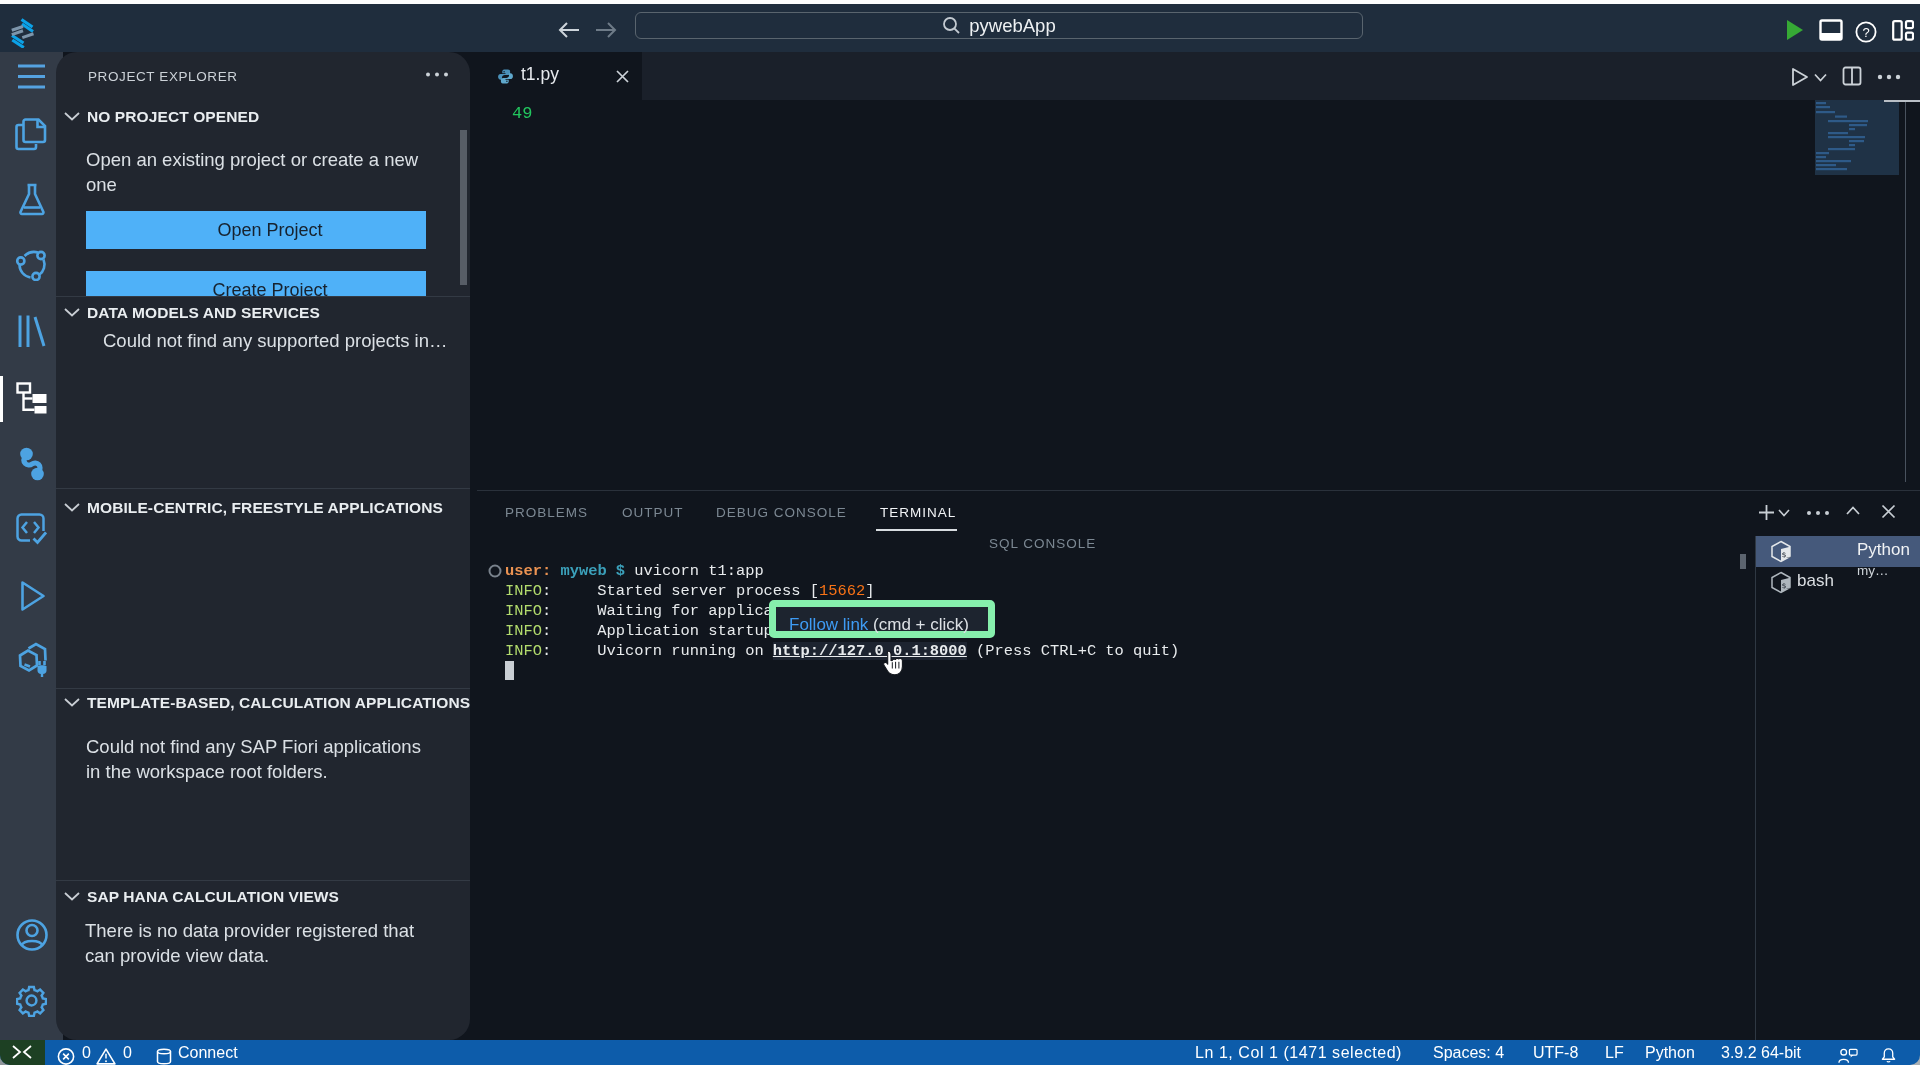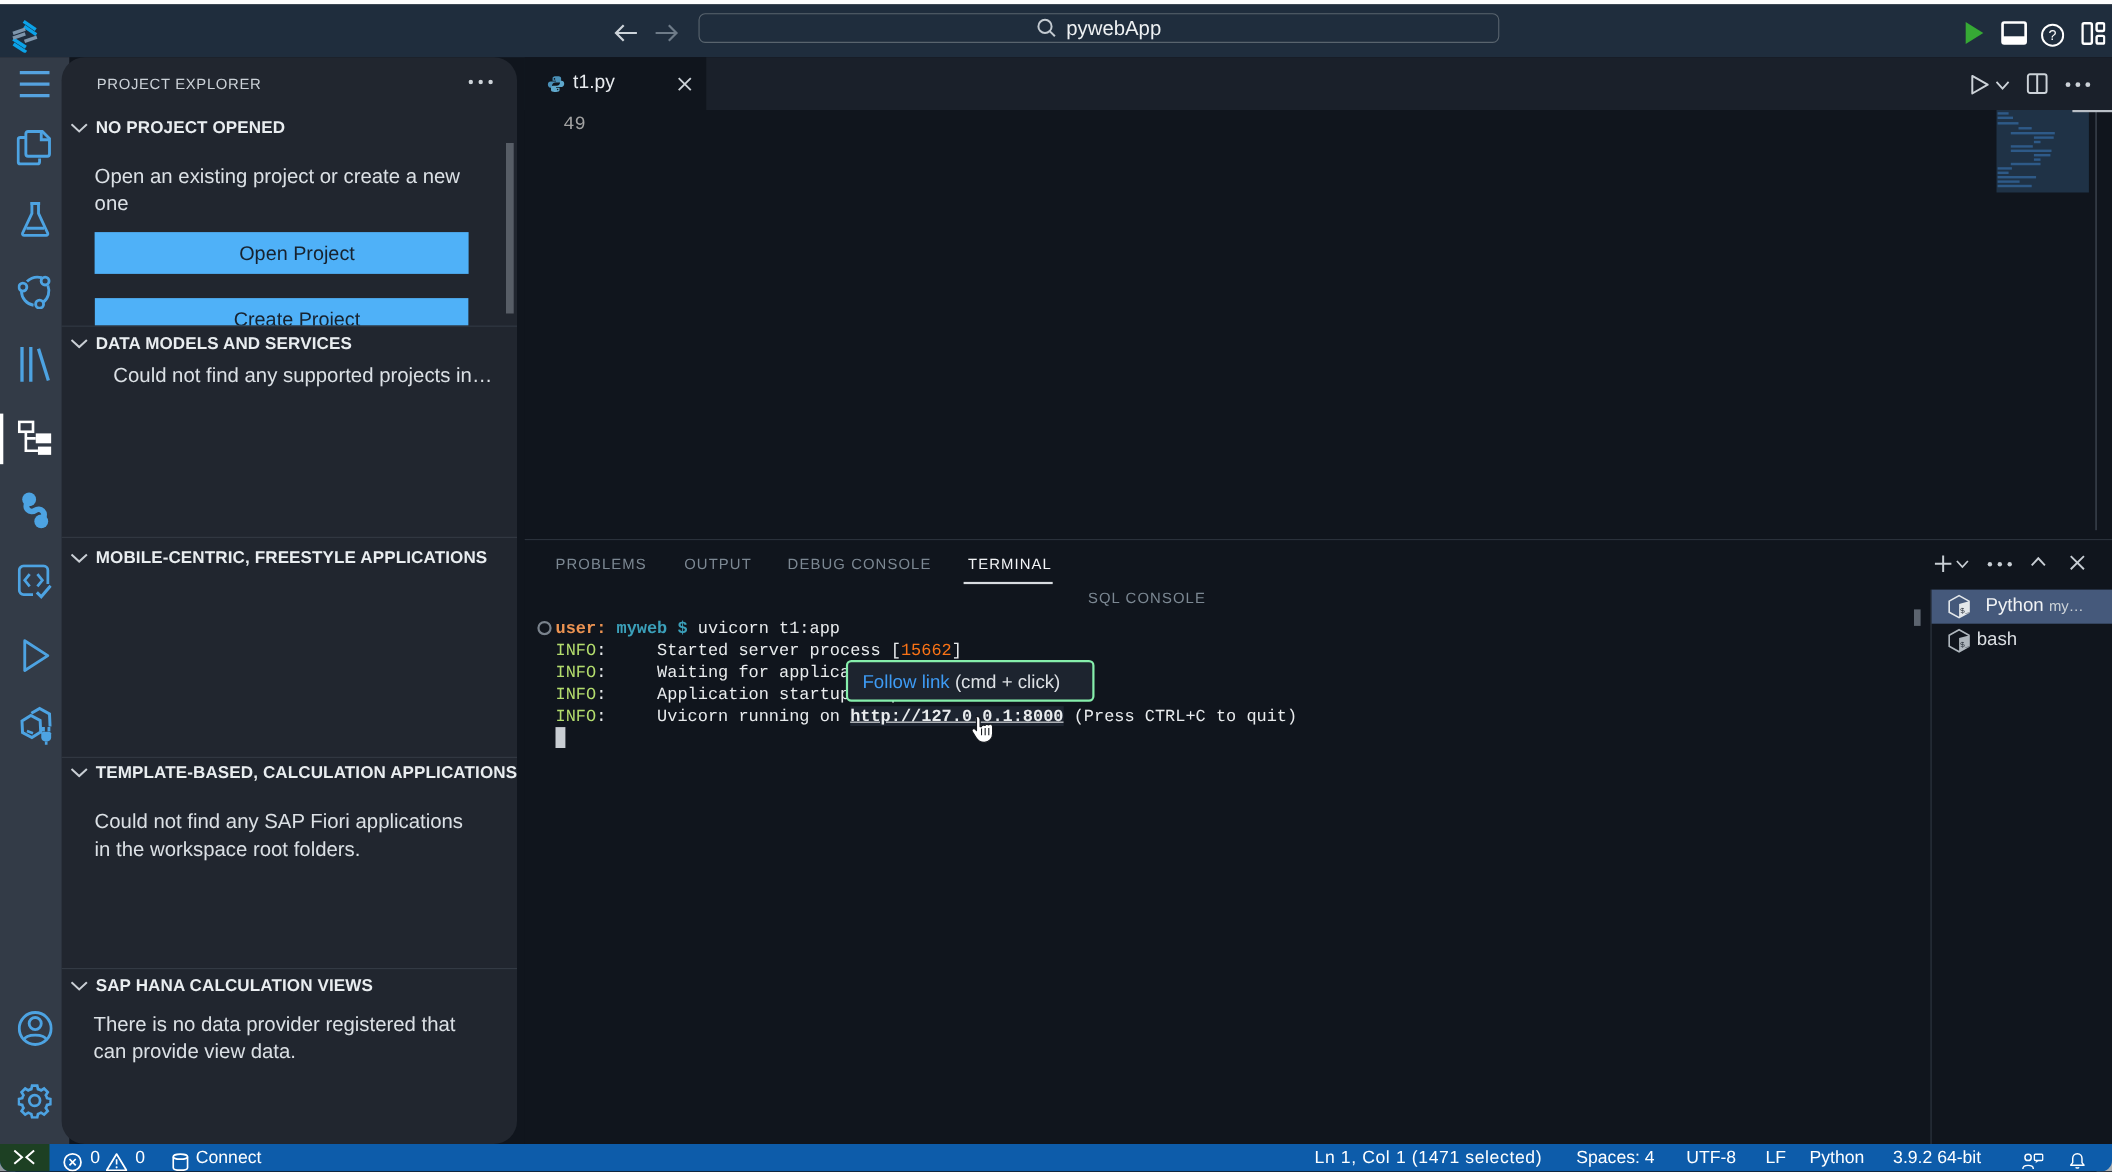--- a/index.html
+++ b/index.html
@@ -270,21 +270,21 @@
   <svg class="abs" style="left:20px; top:16px;" width="17" height="17" viewBox="0 0 48 48">
     <path fill="#4a90b8" d="M24 4c-5 0-9 1-9 5v6h9v2H10c-4 0-7 3-7 8s3 8 7 8h4v-6c0-4 4-7 8-7h9c3 0 6-2 6-5V9c0-4-4-5-9-5h-4zm-4 4.5a2 2 0 1 1 0 4 2 2 0 0 1 0-4z"></path>
     <path fill="#5fa8cc" d="M24 44c5 0 9-1 9-5v-6h-9v-2h14c4 0 7-3 7-8s-3-8-7-8h-4v6c0 4-4 7-8 7h-9c-3 0-6 2-6 5v6c0 4 4 5 9 5h4zm4-4.5a2 2 0 1 1 0-4 2 2 0 0 1 0 4z"></path>
   </svg>
   <div class="abs" style="left:44px; top:12px;">t1.py</div>
   <svg class="abs" style="left:138px; top:17px;" width="15" height="15" viewBox="0 0 15 15">
     <path d="M2 2 L13 13 M13 2 L2 13" stroke="#ccd2d8" stroke-width="1.7"></path>
   </svg>
 </div>
 <div class="abs" id="editor">
-  <div class="abs mono" style="left:35px; top:4px; font-size:17px; color:#a3a3a3;">49</div>
+  <div class="abs mono" style="left:35px; top:4px; font-size:17px; color:#22c55e;">49</div>
 
   <div class="abs" style="left:1338px; top:0px; width:84px; height:75px; background:#1f3246;"></div>
   <svg class="abs" style="left:1338px; top:0px;" width="90" height="80" viewBox="0 0 90 80">
     <g fill="#2e5a88" transform="translate(0,-3)">
       <rect x="1" y="5" width="10" height="2.2"></rect>
         <rect x="1" y="9" width="14" height="2.2"></rect>
       <rect x="1" y="14" width="19" height="2.2"></rect>
         <rect x="20" y="18.5" width="12" height="2.2"></rect>
       <rect x="13" y="23" width="40" height="2.2"></rect>
         <rect x="34" y="27" width="18" height="2.2"></rect>
@@ -335,36 +335,36 @@
   <svg class="abs" style="left:11px; top:73px;" width="14" height="14" viewBox="0 0 14 14">
     <circle cx="7" cy="7" r="5.5" fill="none" stroke="#79828c" stroke-width="2"></circle>
   </svg>
   <div class="term" style="left:28px; top:70px;"><b><span style="color:#ec9352;">user:</span> <span style="color:#3ba0ba;">myweb $</span></b> uvicorn t1:app
 <span style="color:#b3dc6d;">INFO</span>:     Started server process [<span style="color:#f97316;">15662</span>]
 <span style="color:#b3dc6d;">INFO</span>:     Waiting for application startup.
 <span style="color:#b3dc6d;">INFO</span>:     Application startup complete.
 <span style="color:#b3dc6d;">INFO</span>:     Uvicorn running on <b style="text-decoration:underline; background:rgba(120,150,190,0.12);">http://127.0.0.1:8000</b> (Press CTRL+C to quit)</div>
   <div class="abs" style="left:28px; top:170px; width:9px; height:19px; background:#c9ced3;"></div>
 
-  <div class="abs" style="left:292px; top:109px; width:226px; height:38px; background:#1d242f; border:2px solid #86efac; border-radius:5px; font-size:17px; line-height:36px; color:#dde1e5; padding-left:13px;"><span style="color:#3e9bf4;">Follow link</span> (cmd + click)</div>
+  <div class="abs" style="left:292px; top:109px; width:226px; height:38px; background:#1d242f; border:7px solid #86efac; border-radius:5px; font-size:17px; line-height:36px; color:#dde1e5; padding-left:13px;"><span style="color:#3e9bf4;">Follow link</span> (cmd + click)</div>
 
   <svg class="abs" style="left:402px; top:158px;" width="26" height="28" viewBox="0 0 26 28">
     <path d="M9.2 2.2 C10.9 2.2 12 3.4 12 5 V11.5 L13.2 11.6 C13.3 10.6 14.3 10 15.3 10.2 L16.5 10.5 C16.8 9.7 17.7 9.3 18.6 9.6 L19.8 10 C20.1 9.4 20.9 9.1 21.7 9.4 C22.8 9.7 23.4 10.6 23.4 11.7 L23.4 17.5 C23.4 22.5 20.2 25.8 15.8 25.8 C12 25.8 10 24.4 8.4 21.7 L5 16.2 C4.2 15 4.7 13.7 5.9 13.4 C6.7 13.2 7.5 13.5 8 14.2 L8.7 15.2 L8.7 5 C8.7 3.4 7.6 2.2 9.2 2.2 Z" fill="#fff" stroke="#15191f" stroke-width="1.1" stroke-linejoin="round"></path>
     <path d="M13.3 13.2 V19.5 M16.6 12.8 V19.5 M19.9 12.8 V19.5" stroke="#15191f" stroke-width="1" fill="none"></path>
   </svg>
 
   <div class="abs" style="left:1278px; top:45px; width:1px; height:505px; background:#2f3843;"></div>
   <div class="abs" style="left:1263px; top:63px; width:6px; height:15px; background:#5c646f;"></div>
   <div class="abs" style="left:1279px; top:45px; width:164px; height:31px; background:#45597b;"></div>
   <svg class="abs" style="left:1293px; top:49px;" width="22" height="23" viewBox="0 0 22 23">
     <path d="M11 1.5 L20 6.5 V16.5 L11 21.5 L2 16.5 V6.5 Z" fill="none" stroke="#e3e7ea" stroke-width="1.5"></path>
     <path d="M11 9 L20 6.7 V16.5 L11 21.3 Z" fill="#e3e7ea"></path>
     <text x="12" y="17.5" font-size="7" fill="#1d242f" font-family="Liberation Mono" transform="rotate(-8 13 16)">$_</text>
   </svg>
-  <div class="abs" style="left:1328px; top:49px; font-size:17px; color:#f1f3f5;">Python <span style="font-size:13.5px; color:#ced4d9;">my…</span></div>
+  <div class="abs" style="left:1380px; top:49px; font-size:17px; color:#f1f3f5;">Python <span style="font-size:13.5px; color:#ced4d9;">my…</span></div>
   <svg class="abs" style="left:1293px; top:80px;" width="22" height="23" viewBox="0 0 22 23">
     <path d="M11 1.5 L20 6.5 V16.5 L11 21.5 L2 16.5 V6.5 Z" fill="none" stroke="#aeb6bd" stroke-width="1.5"></path>
     <path d="M11 9 L20 6.7 V16.5 L11 21.3 Z" fill="#aeb6bd"></path>
     <text x="12" y="17.5" font-size="7" fill="#1d242f" font-family="Liberation Mono" transform="rotate(-8 13 16)">$_</text>
   </svg>
   <div class="abs" style="left:1320px; top:80px; font-size:17px; color:#dbdfe3;">bash</div>
 </div>
 <div class="abs" style="left:0; top:1053px; width:14px; height:12px; background:#8f959a;"></div>
 <div class="abs" style="left:1906px; top:1053px; width:14px; height:12px; background:#aab0b4;"></div>
 <div class="abs" id="statusbar">

